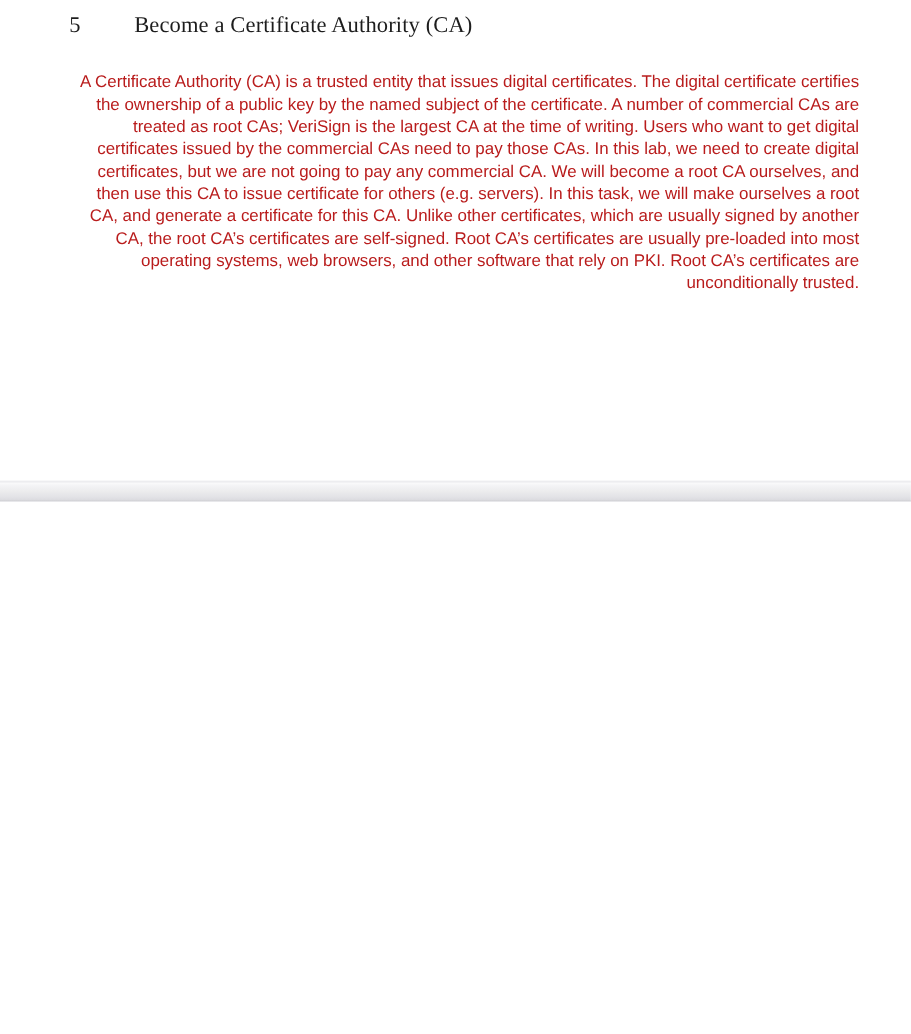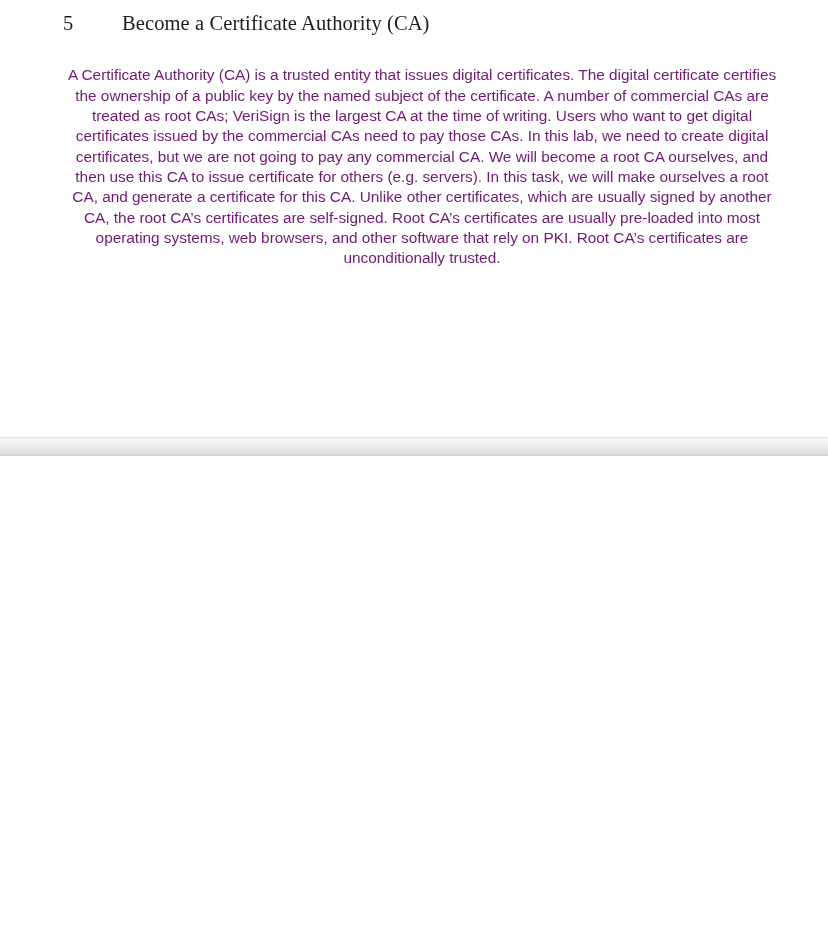--- a/index.html
+++ b/index.html
@@ -59,22 +59,22 @@
     width: 59px;
   }
 
   
   .para {
     position: absolute;
     left: 63px;
     width: 718px;
     font-size: 15.4px;
     line-height: 20.35px;
-    color: #701a75;
-    text-align: center;
+    color: #b91c1c;
+    text-align: right;
     letter-spacing: -0.02px;
   }
 
   #para-intro   { top: 50px; }
   #para-config  { top: 277px; }
 
   
   .page-break {
     position: absolute;
     left: 0;

